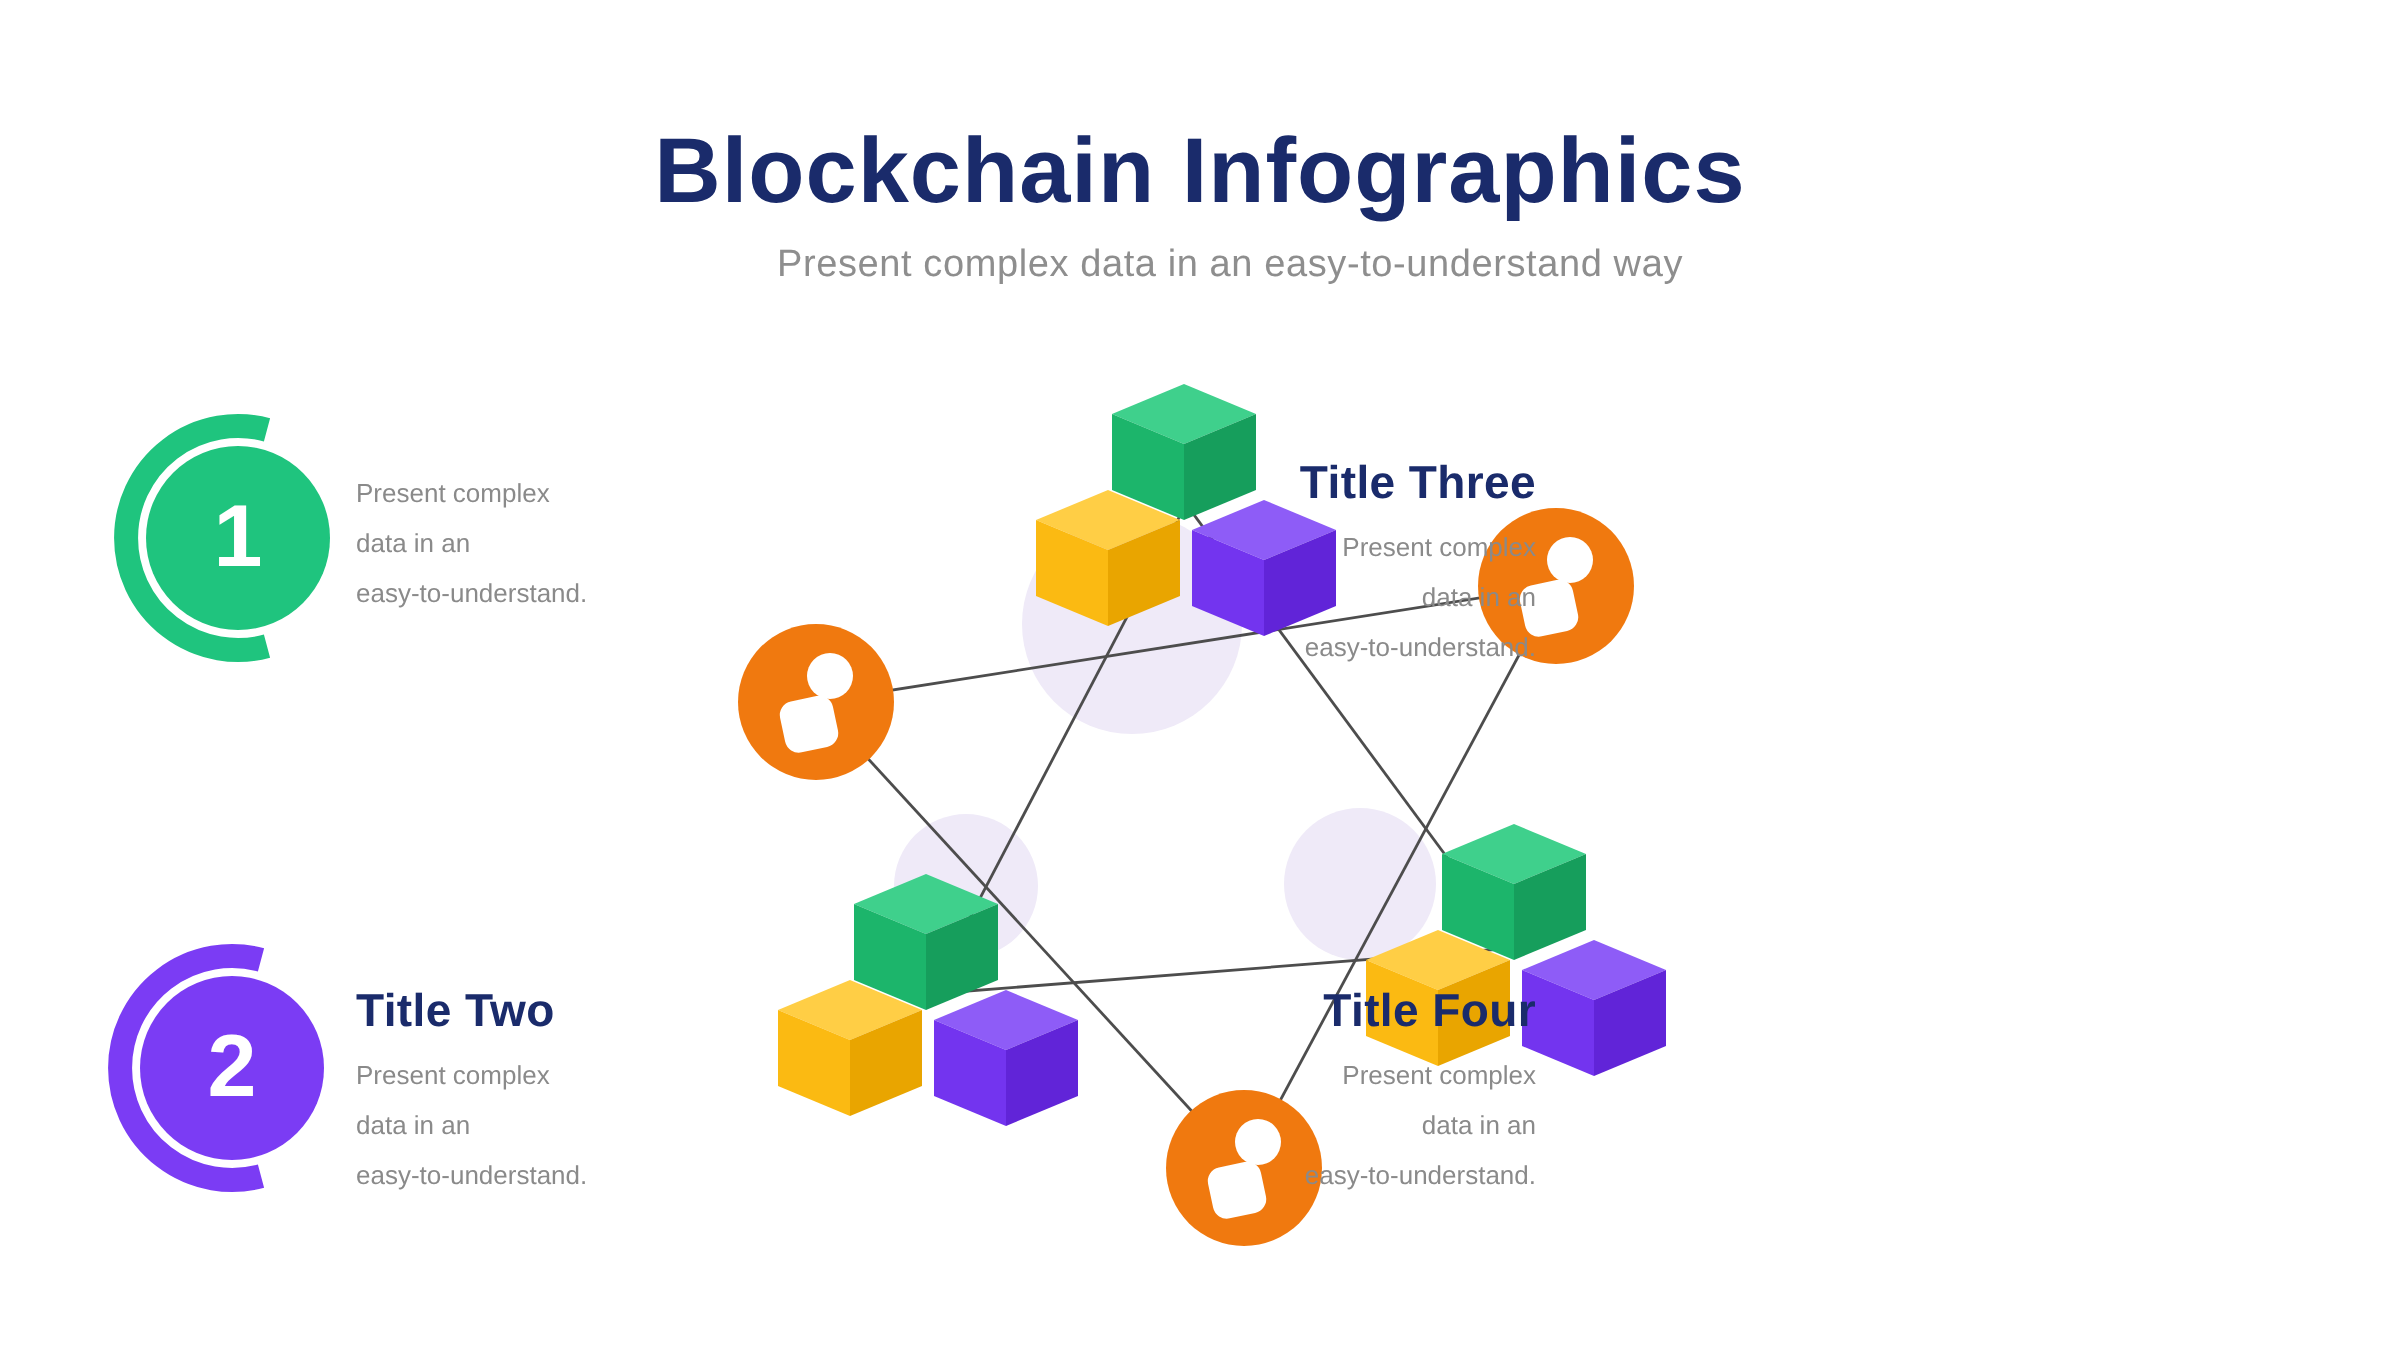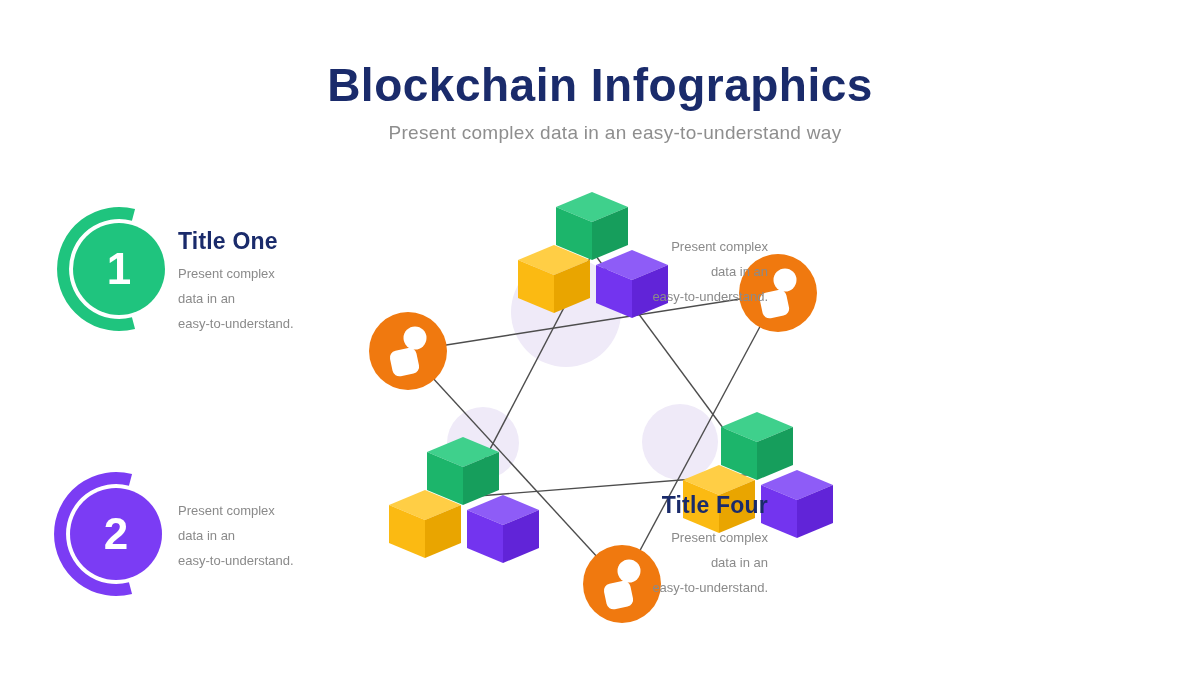--- a/index.html
+++ b/index.html
@@ -123,37 +123,38 @@
 
   <div class="badge" style="left:1015px;top:473px">
     <svg width="130" height="130" viewBox="-65 -65 130 130">
       <path d="M -14.5 -54.1 A 56 56 0 1 1 -14.5 54.1" fill="none" stroke-width="12" stroke="#f0790f"></path>
       <circle r="46" fill="#f0790f"></circle>
     </svg>
     <span class="num">4</span>
   </div>
 
   <div class="item left" style="left:178px;top:228px">
-    <h2>Title One</h2>
     <p>
       <span>Present complex</span>
       <span>data in an</span>
       <span>easy-to-understand.</span>
     </p>
   </div>
 
   <div class="item left" style="left:178px;top:492px">
+    <h2>Title Two</h2>
     <p>
       <span>Present complex</span>
       <span>data in an</span>
       <span>easy-to-understand.</span>
     </p>
   </div>
 
   <div class="item right" style="right:182px;top:228px">
+    <h2>Title Three</h2>
     <p>
       <span>Present complex</span>
       <span>data in an</span>
       <span>easy-to-understand.</span>
     </p>
   </div>
 
   <div class="item right" style="right:182px;top:492px">
     <h2>Title Four</h2>
     <p>

